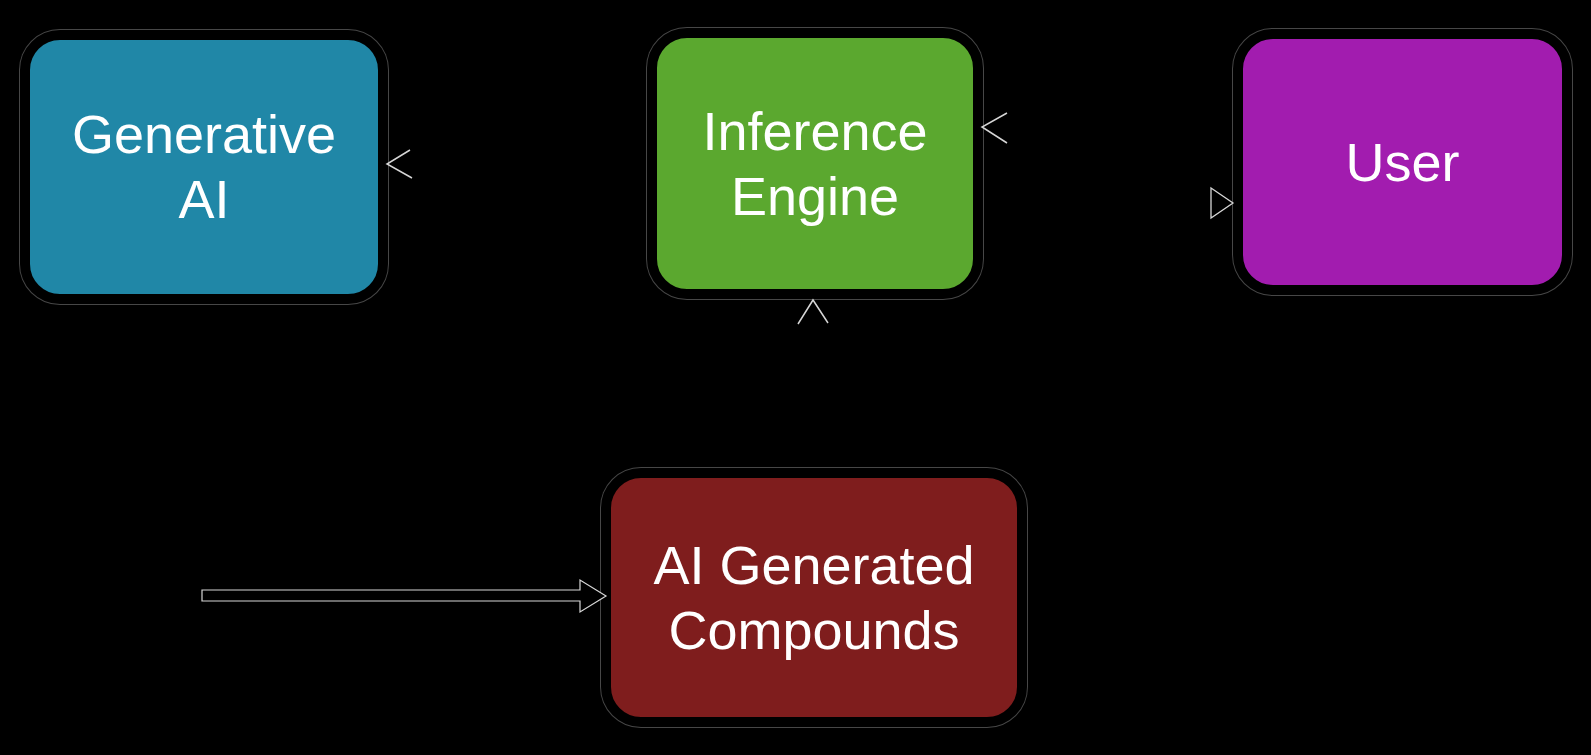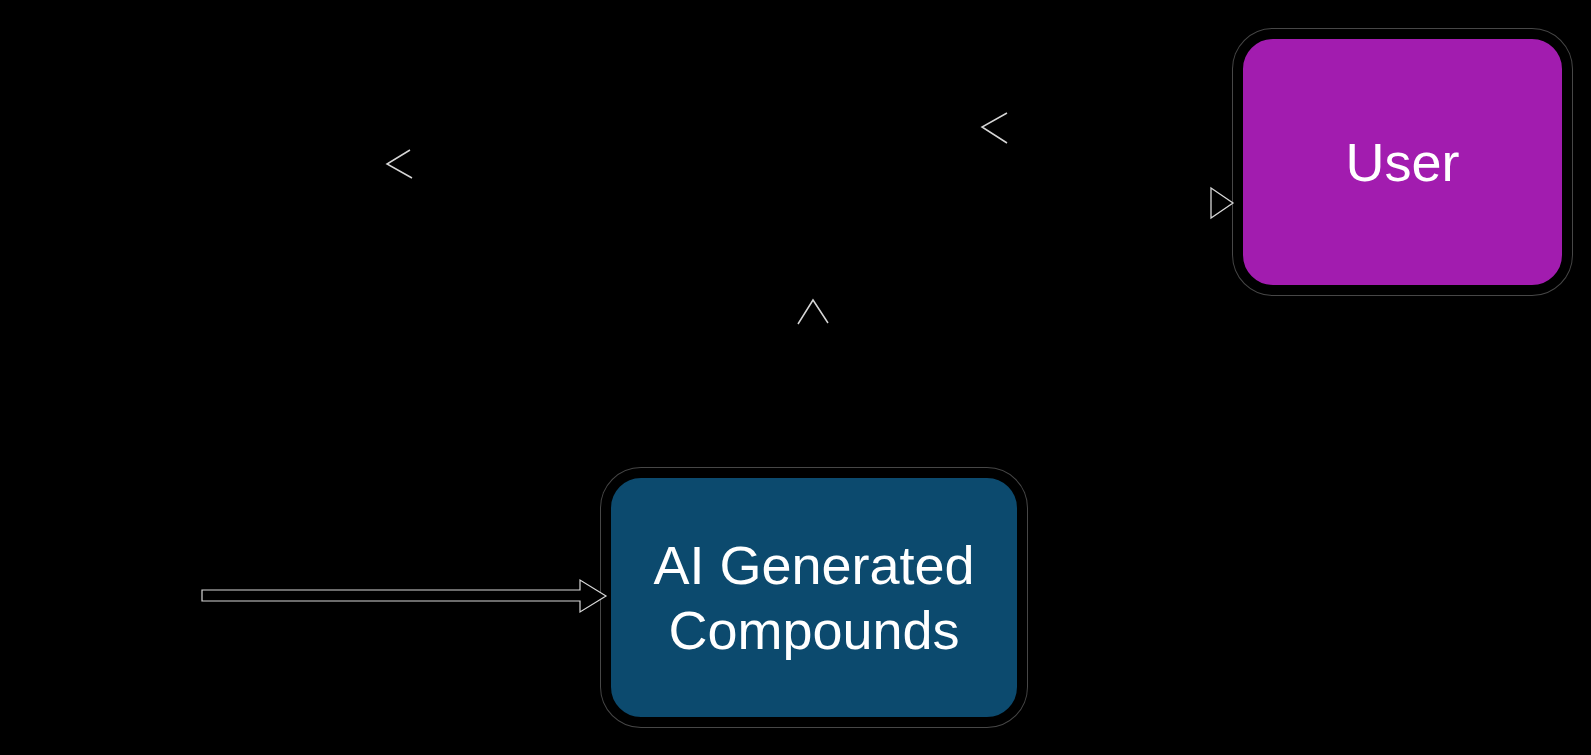--- a/index.html
+++ b/index.html
@@ -39,27 +39,35 @@
     top:0;
     width:1591px;
     height:755px;
   }
 </style>
 </head>
 <body>
 
 <div class="stage">
 
+  <div class="node" style="left: 20px; top: 30px; width: 368px; height: 274px; background-color: rgb(32, 135, 167);">
+    <span class="node-label" style="color: rgb(255, 255, 255);">Generative
+AI</span>
+  </div>
 
+  <div class="node" style="left: 647px; top: 28px; width: 336px; height: 271px; background-color: rgb(91, 168, 47);">
+    <span class="node-label" style="color: rgb(255, 255, 255);">Inference
+Engine</span>
+  </div>
 
   <div class="node" style="left: 1233px; top: 29px; width: 339px; height: 266px; background-color: #a21caf;">
     <span class="node-label" style="color: rgb(255, 255, 255);">User</span>
   </div>
 
-  <div class="node" style="left: 601px; top: 468px; width: 426px; height: 259px; background-color: #0c4a6e;">
+  <div class="node" style="left: 601px; top: 468px; width: 426px; height: 259px; background-color: #7f1d1d;">
     <span class="node-label" style="color: rgb(255, 255, 255);">AI Generated
 Compounds</span>
   </div>
 
   <svg class="connector-layer" viewBox="0 0 1591 755">
 
     <polyline points="410,150 387,164 412,178" fill="none" stroke-width="1.5" stroke="#d6d6d6"></polyline>
 
     <polyline points="1007,113 982,127 1007,143" fill="none" stroke-width="1.5" stroke="#d6d6d6"></polyline>
 

